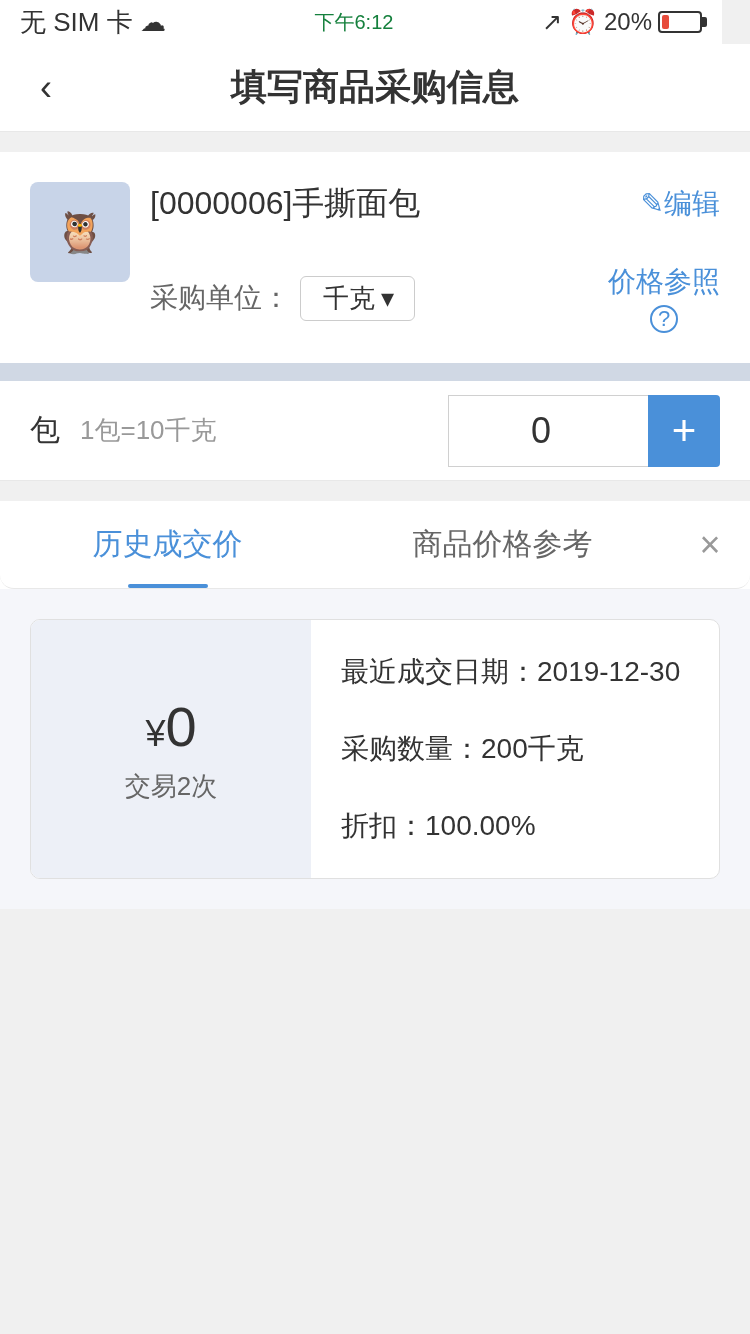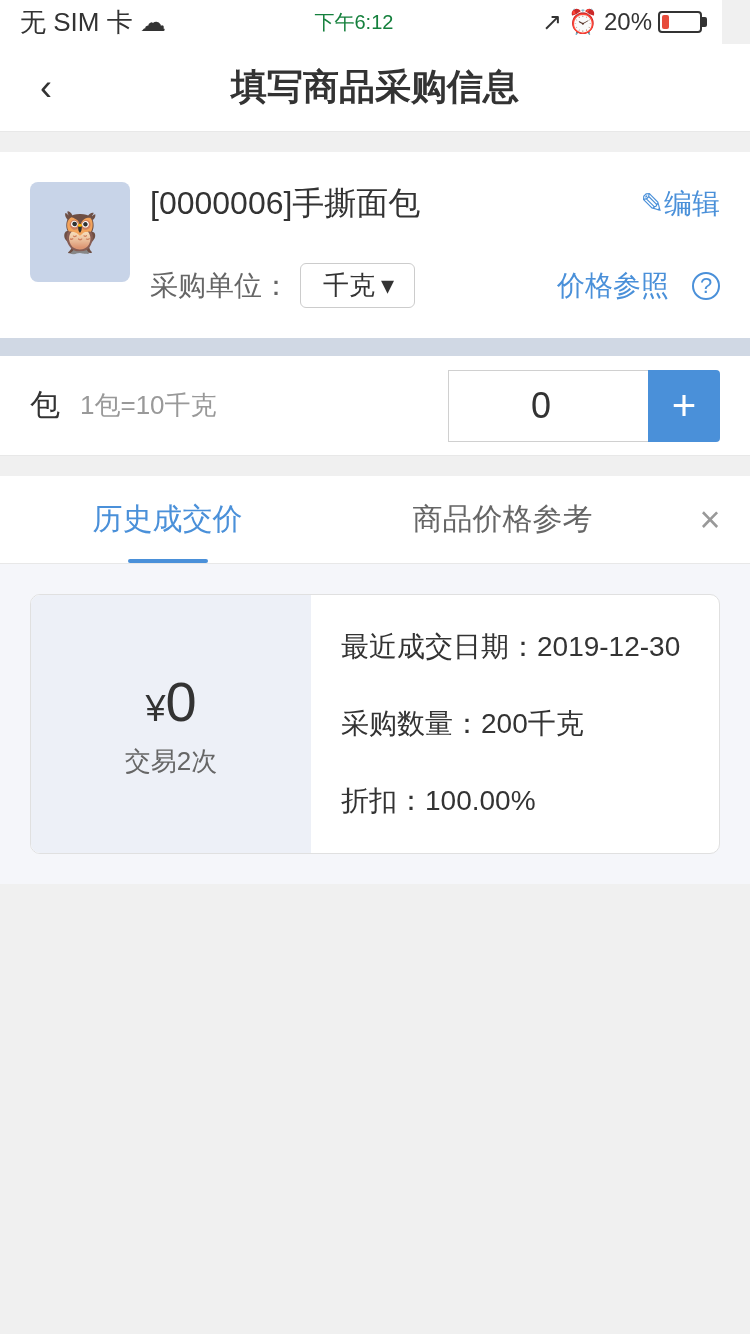--- a/index.html
+++ b/index.html
@@ -158,21 +158,22 @@
       position: relative;
       display: inline-flex;
       align-items: center;
       gap: 6px;
     }
     .price-ref {
       font-size: 28px;
       color: #4a90d9;
       display: flex;
       align-items: center;
-      gap: 23px;
+      gap: 4px;
+      flex-direction: column;
     }
 
     
     .gray-band {
       width: 750px;
       height: 18px;
       background: #d0d8e4;
     }
 
     
@@ -227,20 +228,21 @@
     
     .tabs-section {
       background: #fff;
       margin-top: 20px;
     }
     .tabs-header {
       display: flex;
       align-items: center;
       border-bottom: 1px solid #e8e8e8;
       height: 88px;
+      border-radius: 14px;
     }
     .tab-item {
       flex: 1;
       text-align: center;
       font-size: 30px;
       color: #666;
       height: 100%;
       display: flex;
       align-items: center;
       justify-content: center;

